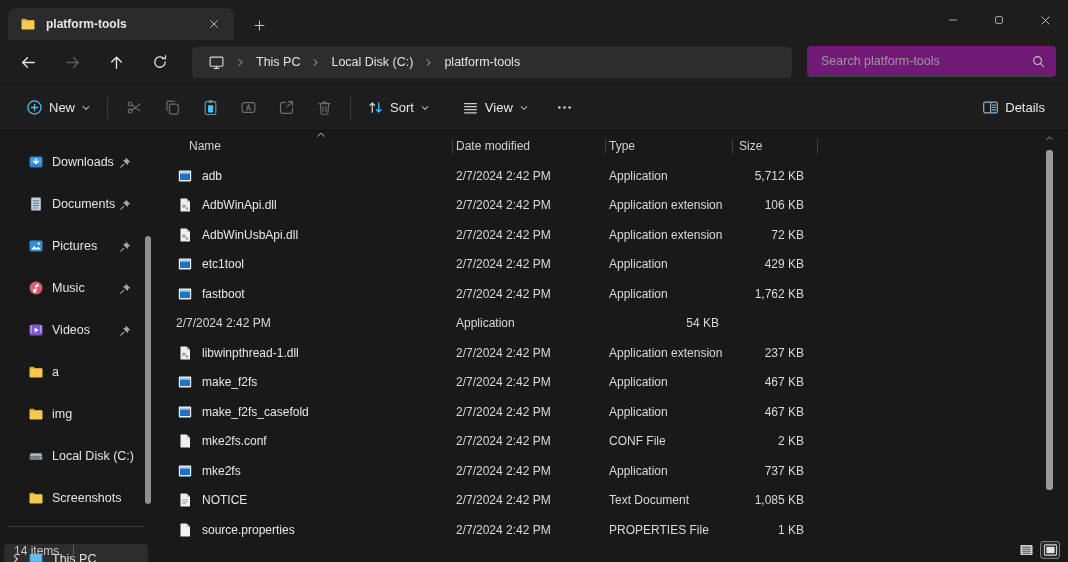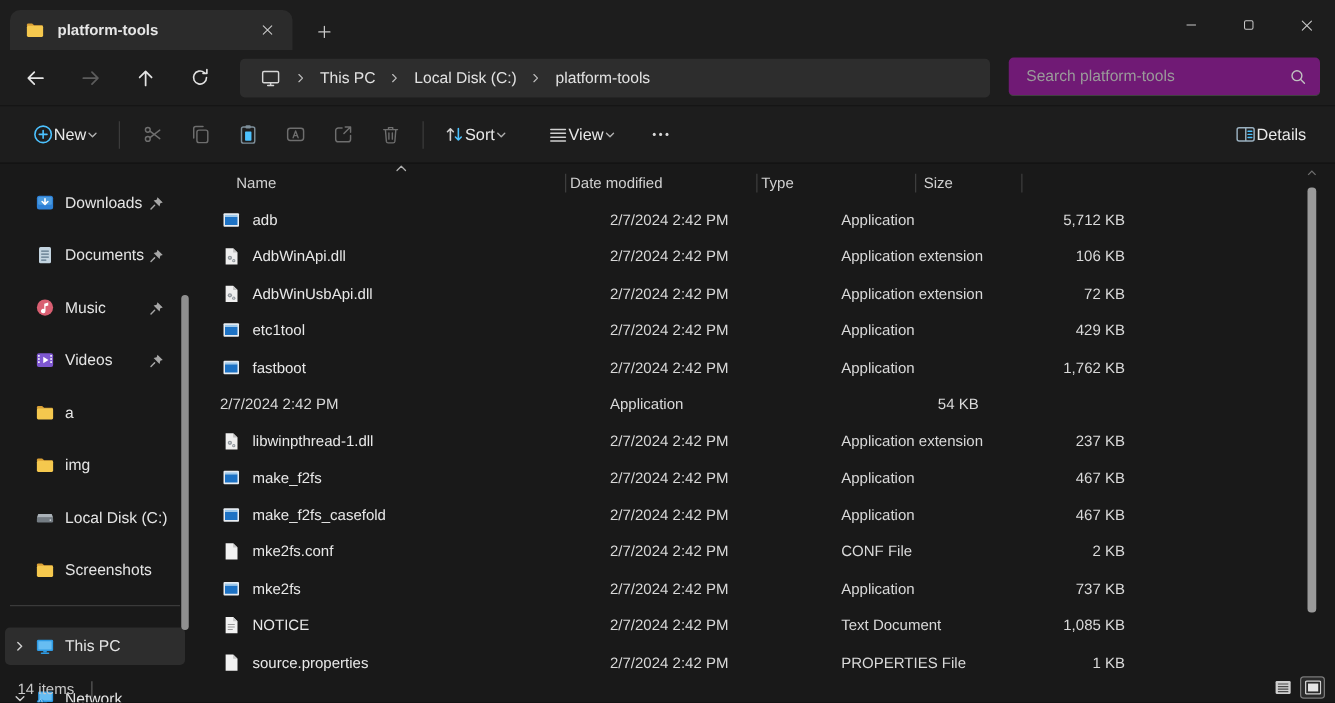--- a/index.html
+++ b/index.html
@@ -27,21 +27,21 @@
   .bc-chev{display:flex;align-items:center;margin:0 6px;}
   .bc-item{padding:2px 4px;border-radius:3px;white-space:nowrap;}
   .search{position:absolute;right:12px;top:6px;width:249px;height:31px;background:#701a75;
           border-radius:4px;border-bottom:1px solid #404040;display:flex;align-items:center;padding:0 10px 0 12px;}
   .search input{flex:1;background:transparent;border:none;outline:none;color:#e6e6e6;
           font-family:"Liberation Sans",sans-serif;font-size:12.5px;}
   .search input::placeholder{color:#9a9a9a;}
   
   .toolbar{position:absolute;left:0;top:84px;width:100%;height:47px;background:#1d1d1d;
            border-top:1px solid #151515;border-bottom:1px solid #111;display:flex;align-items:center;font-size:13px;}
-  .tb-btn{display:flex;align-items:center;padding:6px 9px;border-radius:5px;}
+  .tb-btn{display:flex;align-items:center;gap:6px;padding:6px 9px;border-radius:5px;}
   .tb-icon-btn{width:38px;height:34px;display:flex;align-items:center;justify-content:center;border-radius:5px;}
   .tb-sep{width:1px;height:22px;background:#3b3b3b;margin:0 7px;}
   .tb-new{margin-left:17px;}
   .tb-right{margin-left:auto;margin-right:14px;display:flex;align-items:flex-start;gap:6px;}
   .tb-label{color:#e8e8e8;}
   
   .body{position:absolute;left:0;top:131px;width:100%;height:409px;display:flex;background:#191919;}
   .sidebar{position:relative;width:152px;height:100%;padding-top:4px;flex-shrink:0;}
   .sb-item{height:30px;display:flex;align-items:center;margin:12px 4px;border-radius:4px;font-size:12.5px;color:#e4e4e4;}
   .sb-item.selected{background:#2d2d2d;}
@@ -55,21 +55,21 @@
   
   .main{position:relative;flex:1;padding-left:20px;overflow:hidden;}
   .lheader{position:relative;display:grid;grid-template-columns:280px 153px 127px 85px;height:30px;
            align-items:center;font-size:12px;color:#d0d0d0;}
   .lheader .h{padding-left:4px;}
   .lheader .h-name{padding-left:17px;}
   .lheader .h-size{padding-left:7px;}
   .hsep{position:absolute;top:8px;width:1px;height:15px;background:#3d3d3d;}
   .sort-caret{position:absolute;left:144px;top:0px;}
   .frow{display:grid;grid-template-columns:280px 153px 127px 85px;height:29.5px;align-items:center;
-        font-size:12px;color:#d9d9d9;border-radius:3px;gap:32px;}
+        font-size:12px;color:#d9d9d9;border-radius:3px;}
   .cell{white-space:nowrap;overflow:hidden;}
   .name-cell{display:flex;align-items:center;gap:9px;padding-left:5px;color:#e8e8e8;}
   .f-icon{width:16px;height:16px;display:flex;align-items:center;flex-shrink:0;}
   .date-cell,.type-cell{padding-left:4px;}
   .size-cell{text-align:right;padding-right:13px;}
   .main-scroll{position:absolute;left:1046px;top:150px;width:7px;height:340px;background:#9a9a9a;border-radius:3px;}
   .main-scroll-up{position:absolute;left:1045px;top:135px;}
   
   .statusbar{position:absolute;left:0;top:540px;width:100%;height:22px;display:flex;align-items:center;
              font-size:12px;color:#c9c9c9;padding-left:14px;}
@@ -307,20 +307,37 @@
               <svg width="13" height="13" viewBox="0 0 16 16">
                 <path d="M2.2 13.8 5.8 10.2" stroke="#a6a6a6" stroke-width="1.4" stroke-linecap="round"></path>
                 <path d="M8.6 2.2 13.8 7.4 11.4 8.2 10.6 11.2 4.8 5.4 7.8 4.6 Z" fill="#a6a6a6"></path>
               </svg>
             </span>
           </div>
           <div class="sb-item">
             <span class="sb-chev"></span>
             <span class="sb-icon">
               <svg width="16" height="16" viewBox="0 0 16 16">
+                <rect x="1.5" y="2.5" width="13" height="11" rx="2" fill="#2e8fd9"></rect>
+                <circle cx="10.8" cy="5.6" r="1.2" fill="#fff"></circle>
+                <path d="M3.4 11.6l3-3.9 2.2 2.7 1.5-1.9 2.5 3.1z" fill="#fff"></path>
+              </svg>
+            </span>
+            <span class="sb-label">Pictures</span>
+            <span class="sb-pin">
+              <svg width="13" height="13" viewBox="0 0 16 16">
+                <path d="M2.2 13.8 5.8 10.2" stroke="#a6a6a6" stroke-width="1.4" stroke-linecap="round"></path>
+                <path d="M8.6 2.2 13.8 7.4 11.4 8.2 10.6 11.2 4.8 5.4 7.8 4.6 Z" fill="#a6a6a6"></path>
+              </svg>
+            </span>
+          </div>
+          <div class="sb-item">
+            <span class="sb-chev"></span>
+            <span class="sb-icon">
+              <svg width="16" height="16" viewBox="0 0 16 16">
                 <circle cx="8" cy="8" r="6.5" fill="#d95f72"></circle>
                 <path d="M10.6 4 7.4 4.9v4.3a1.8 1.8 0 1 0 1 1.6V7l2.2-.6z" fill="#fff"></path>
               </svg>
             </span>
             <span class="sb-label">Music</span>
             <span class="sb-pin">
               <svg width="13" height="13" viewBox="0 0 16 16">
                 <path d="M2.2 13.8 5.8 10.2" stroke="#a6a6a6" stroke-width="1.4" stroke-linecap="round"></path>
                 <path d="M8.6 2.2 13.8 7.4 11.4 8.2 10.6 11.2 4.8 5.4 7.8 4.6 Z" fill="#a6a6a6"></path>
               </svg>

